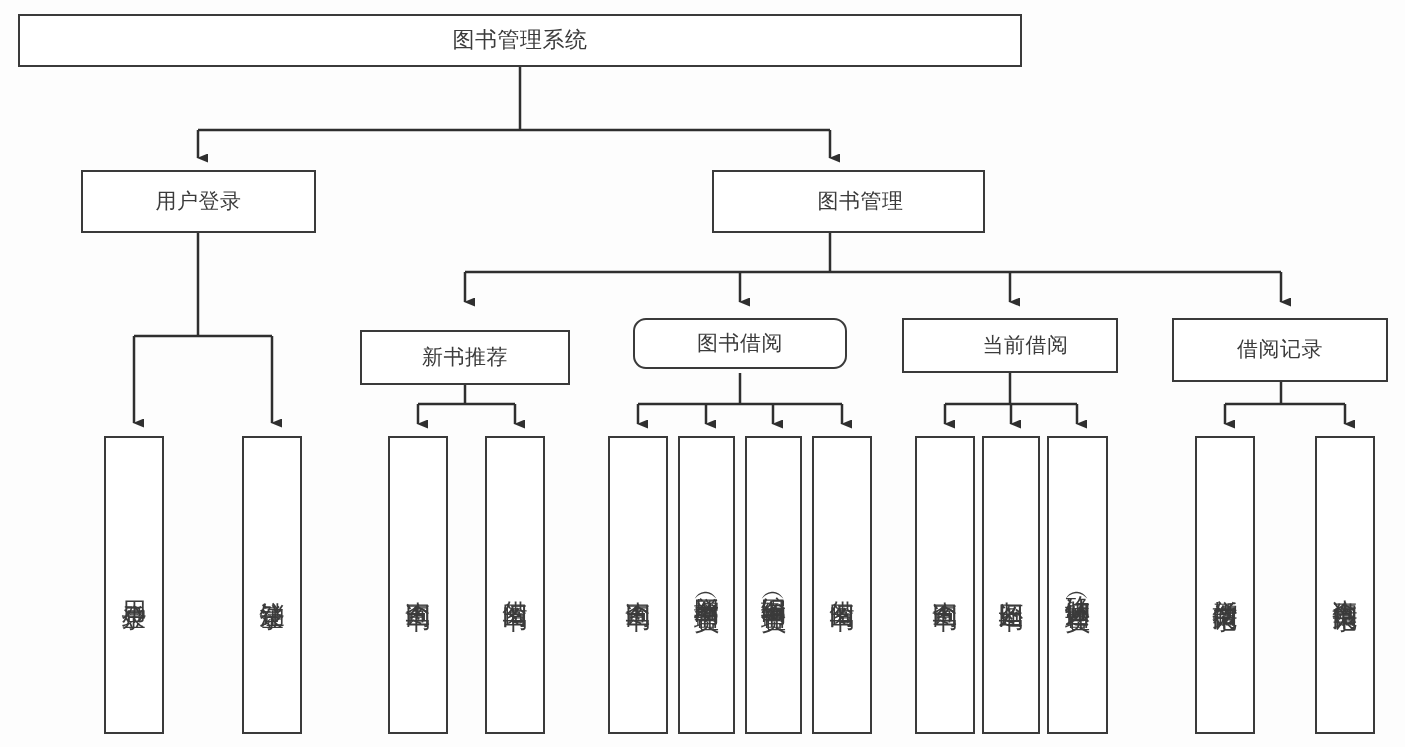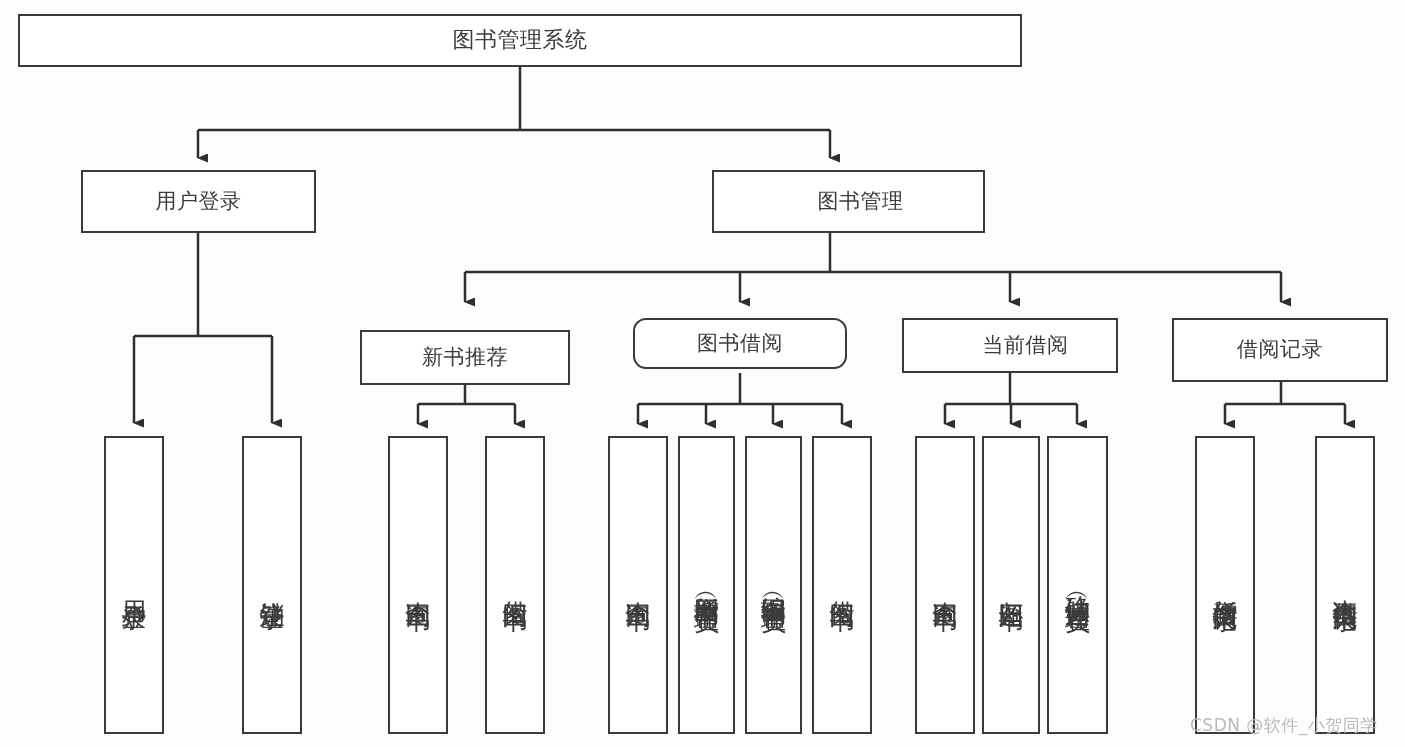--- a/index.html
+++ b/index.html
@@ -191,15 +191,14 @@
     <span class="lbl">确认归还（管理员）</span>
   </div>
 
   <div class="node vert" style="left:1195px; top:436px; width:60px; height:298px;">
     <span class="lbl">新增借阅记录</span>
   </div>
   <div class="node vert" style="left:1315px; top:436px; width:60px; height:298px;">
     <span class="lbl">查询借阅记录</span>
   </div>
 
-  <div class="watermark" style="left:1190px; top:714px;">CSDN @软件_小贺同学</div>
 
 </div>
 
 </body></html>

